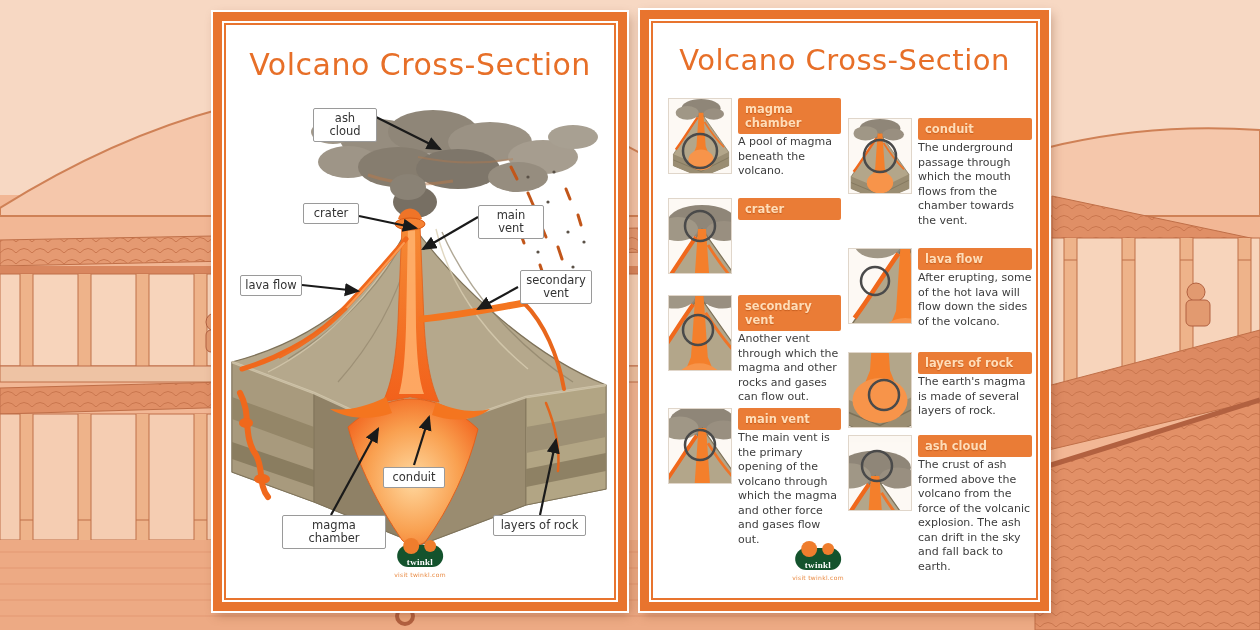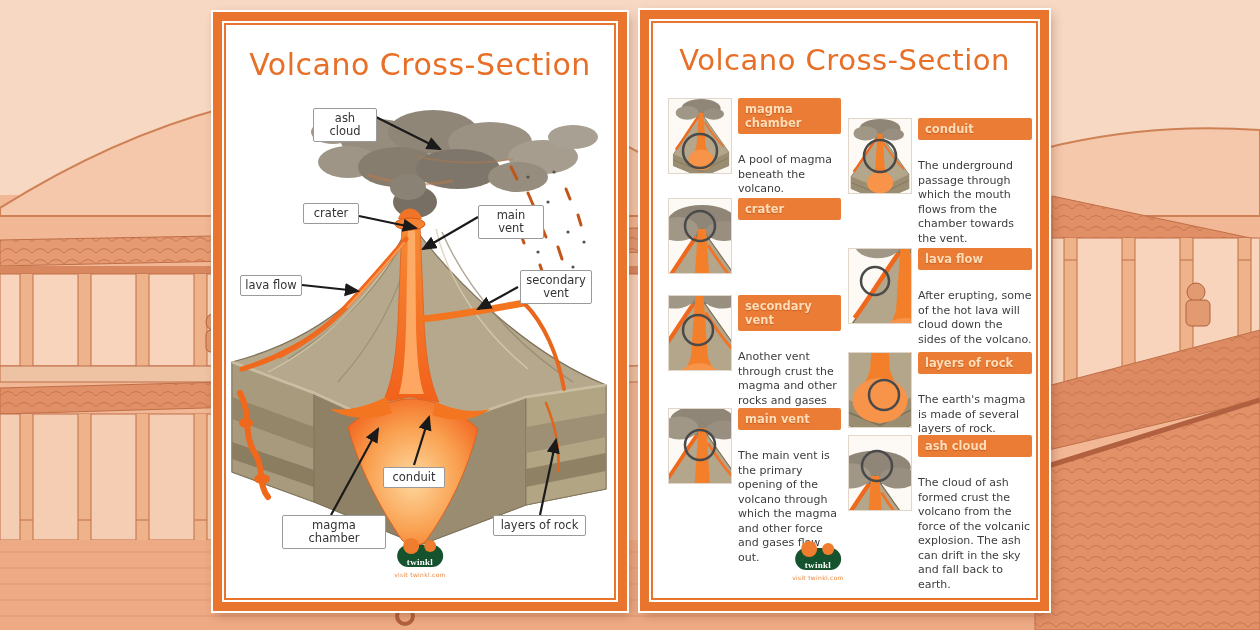--- a/index.html
+++ b/index.html
@@ -65,21 +65,21 @@
     margin-right:6px;
   }
   .entry-body{flex:1;}
   .entry-body.w-left{width:103px;}
   .entry-body.w-right{width:114px;}
   .bar{
     background:var(--orange-bar);border-radius:2px;padding:4px 7px;
     font-size:11.5px;font-weight:bold;color:#ffddb8;
     text-shadow:0 1px 1px rgba(160,60,5,.45);
   }
-  .desc{margin-top:19px;font-size:11px;line-height:1.32;color:#3d3d3d;}
+  .desc{margin-top:1px;font-size:11px;line-height:1.32;color:#3d3d3d;}
 </style>
 </head>
 <body>
 
 <svg class="bg" viewBox="0 0 1260 630" preserveAspectRatio="none">
   <defs>
     <pattern id="tilesH" patternUnits="userSpaceOnUse" width="16" height="11">
       <path d="M0,11 Q8,2 16,11" fill="none" stroke="#c9764e" stroke-width="1"></path>
     </pattern>
     <pattern id="colsP" patternUnits="userSpaceOnUse" width="58" height="130">
@@ -328,21 +328,21 @@
       </div>
     </div>
 
     <div class="entry" style="left:13px;top:270px;">
       <svg class="thumb" viewBox="0 0 60 74">
         <use href="#miniVolcano" transform="scale(2.1) translate(-16,-16)"></use>
         <circle cx="28" cy="34" r="15" fill="none" stroke="#4a4a4a" stroke-width="2.5"></circle>
       </svg>
       <div class="entry-body w-left">
         <div class="bar"><span>secondary vent</span></div>
-        <div class="desc">Another vent through crust the magma and other rocks and gases can flow out.</div>
+        <div class="desc">Another vent through which the magma and other rocks and gases can flow out.</div>
       </div>
     </div>
 
     <div class="entry" style="left:13px;top:383px;">
       <svg class="thumb" viewBox="0 0 60 74">
         <use href="#miniVolcano" transform="scale(1.9) translate(-13,-6)"></use>
         <circle cx="30" cy="36" r="15" fill="none" stroke="#4a4a4a" stroke-width="2.5"></circle>
       </svg>
       <div class="entry-body w-left">
         <div class="bar"><span>main vent</span></div>
@@ -361,21 +361,21 @@
       </div>
     </div>
 
     <div class="entry" style="left:193px;top:223px;">
       <svg class="thumb" viewBox="0 0 60 74">
         <use href="#miniVolcano" transform="scale(2.3) translate(-6,-18)"></use>
         <circle cx="25" cy="32" r="14" fill="none" stroke="#4a4a4a" stroke-width="2.5"></circle>
       </svg>
       <div class="entry-body w-right">
         <div class="bar"><span>lava flow</span></div>
-        <div class="desc">After erupting, some of the hot lava will cloud down the sides of the volcano.</div>
+        <div class="desc">After erupting, some of the hot lava will flow down the sides of the volcano.</div>
       </div>
     </div>
 
     <div class="entry" style="left:193px;top:327px;">
       <svg class="thumb" viewBox="0 0 60 74">
         <use href="#miniVolcano" transform="scale(2.5) translate(-18,-38)"></use>
         <circle cx="34" cy="42" r="15" fill="none" stroke="#4a4a4a" stroke-width="2.5"></circle>
       </svg>
       <div class="entry-body w-right">
         <div class="bar"><span>layers of rock</span></div>
@@ -383,21 +383,21 @@
       </div>
     </div>
 
     <div class="entry" style="left:193px;top:410px;">
       <svg class="thumb" viewBox="0 0 60 74">
         <use href="#miniVolcano" transform="scale(2.1) translate(-18,3)"></use>
         <circle cx="27" cy="30" r="15" fill="none" stroke="#4a4a4a" stroke-width="2.5"></circle>
       </svg>
       <div class="entry-body w-right">
         <div class="bar"><span>ash cloud</span></div>
-        <div class="desc">The cloud of ash formed crust the volcano from the force of the volcanic explosion. The ash can drift in the sky and fall back to earth.</div>
+        <div class="desc">The crust of ash formed above the volcano from the force of the volcanic explosion. The ash can drift in the sky and fall back to earth.</div>
       </div>
     </div>
 
     <div class="logo" style="left:43%;top:523px;">
       <div class="logo-cloud">
           <span>twinkl</span>
         </div>
       <div class="logo-caption">visit twinkl.com</div>
     </div>
   </div>

